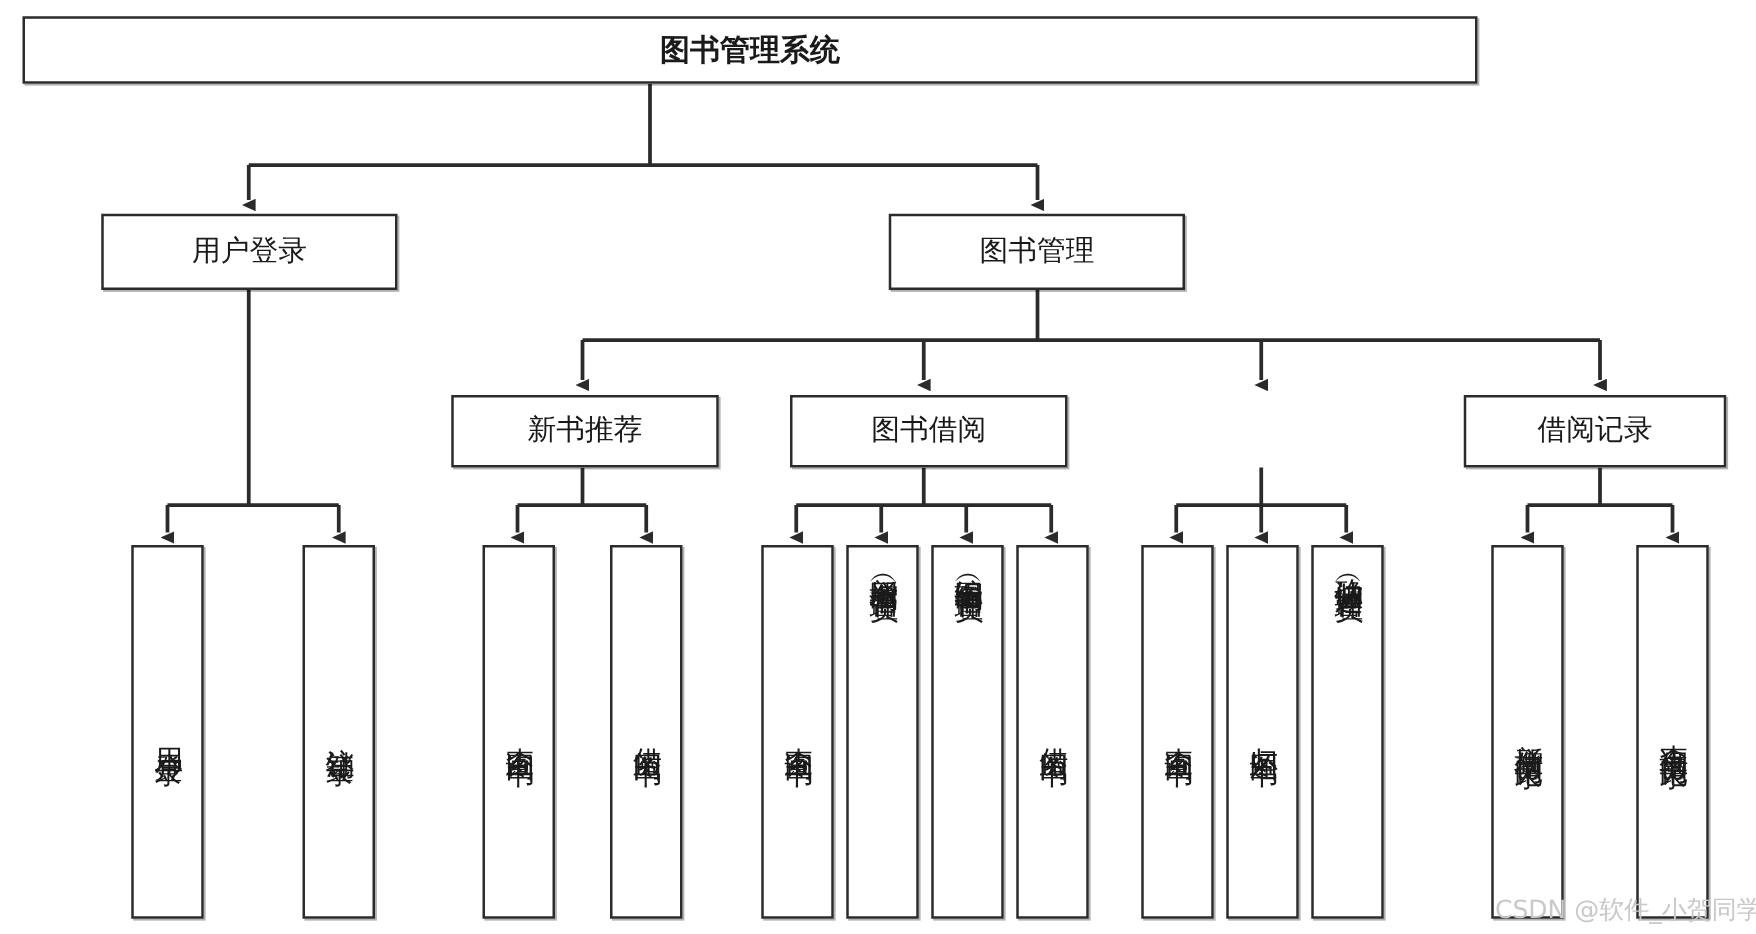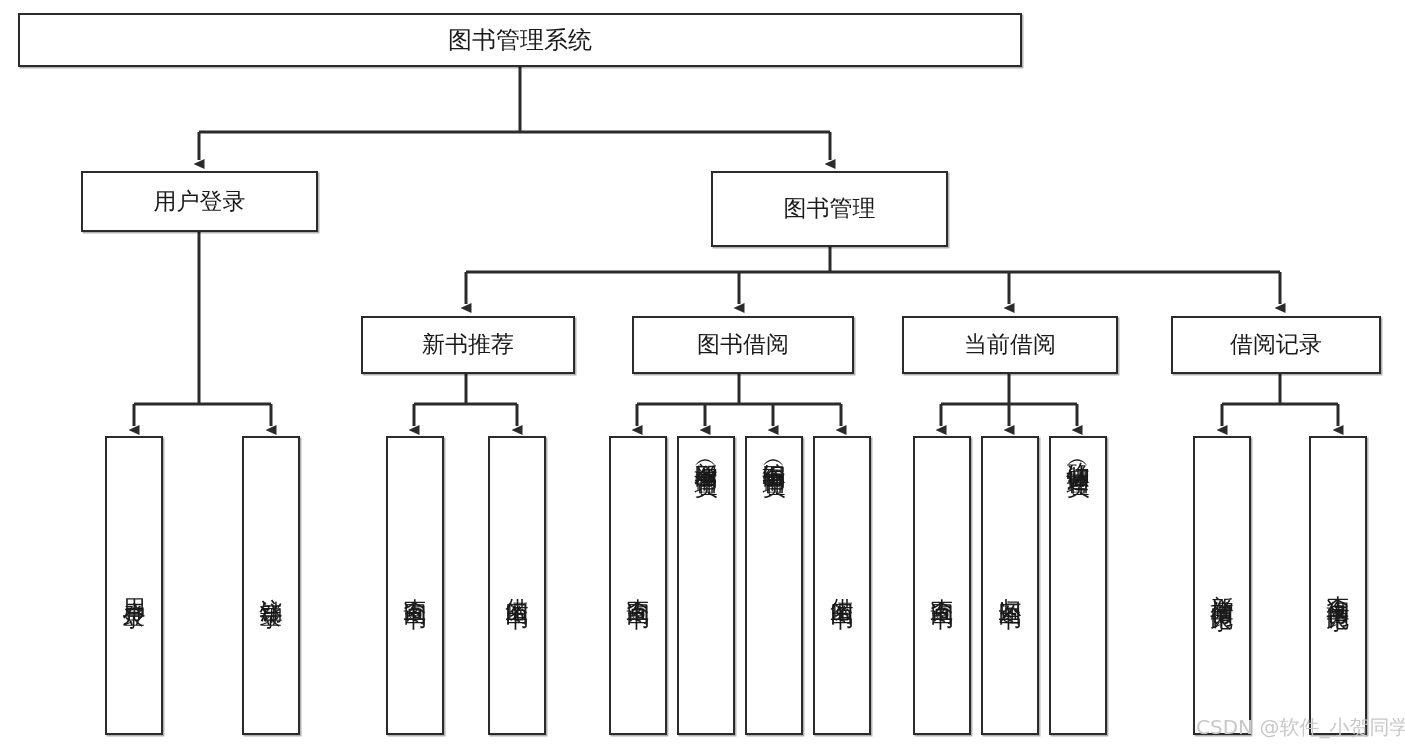--- a/index.html
+++ b/index.html
@@ -131,40 +131,37 @@
       <path d="M1009,404 L1009,426" marker-end="url(#arrow)"></path>
       <path d="M1077,404 L1077,426" marker-end="url(#arrow)"></path>
 
       <path d="M1280,374 L1280,404"></path>
       <path d="M1222,404 L1338,404"></path>
       <path d="M1222,404 L1222,426" marker-end="url(#arrow)"></path>
       <path d="M1338,404 L1338,426" marker-end="url(#arrow)"></path>
     </g>
   </svg>
 
-  <div class="node h root" style="left:18px; top:13px; width:1004px; height:54px;">
+  <div class="node h root" style="left:18px; top:13px; width:1164px; height:54px;font-weight:bold;">
     <span class="label">图书管理系统</span>
   </div>
 
   <div class="node h" style="left:81px; top:171px; width:237px; height:61px;">
     <span class="label">用户登录</span>
   </div>
-  <div class="node h" style="left:711px; top:171px; width:237px; height:76px;">
+  <div class="node h" style="left:711px; top:171px; width:237px; height:61px;">
     <span class="label">图书管理</span>
   </div>
 
   <div class="node h" style="left:361px; top:316px; width:214px; height:58px;">
     <span class="label">新书推荐</span>
   </div>
   <div class="node h" style="left:632px; top:316px; width:222px; height:58px;">
     <span class="label">图书借阅</span>
   </div>
-  <div class="node h" style="left:902px; top:316px; width:216px; height:58px;">
-    <span class="label">当前借阅</span>
-  </div>
   <div class="node h" style="left:1171px; top:316px; width:210px; height:58px;">
     <span class="label">借阅记录</span>
   </div>
 
   <div class="node v mid" style="left:105px; top:436px; width:58px; height:299px;">
     <span class="label">用户登录</span>
   </div>
   <div class="node v mid" style="left:242px; top:436px; width:58px; height:299px;">
     <span class="label">注销登录</span>
   </div>

